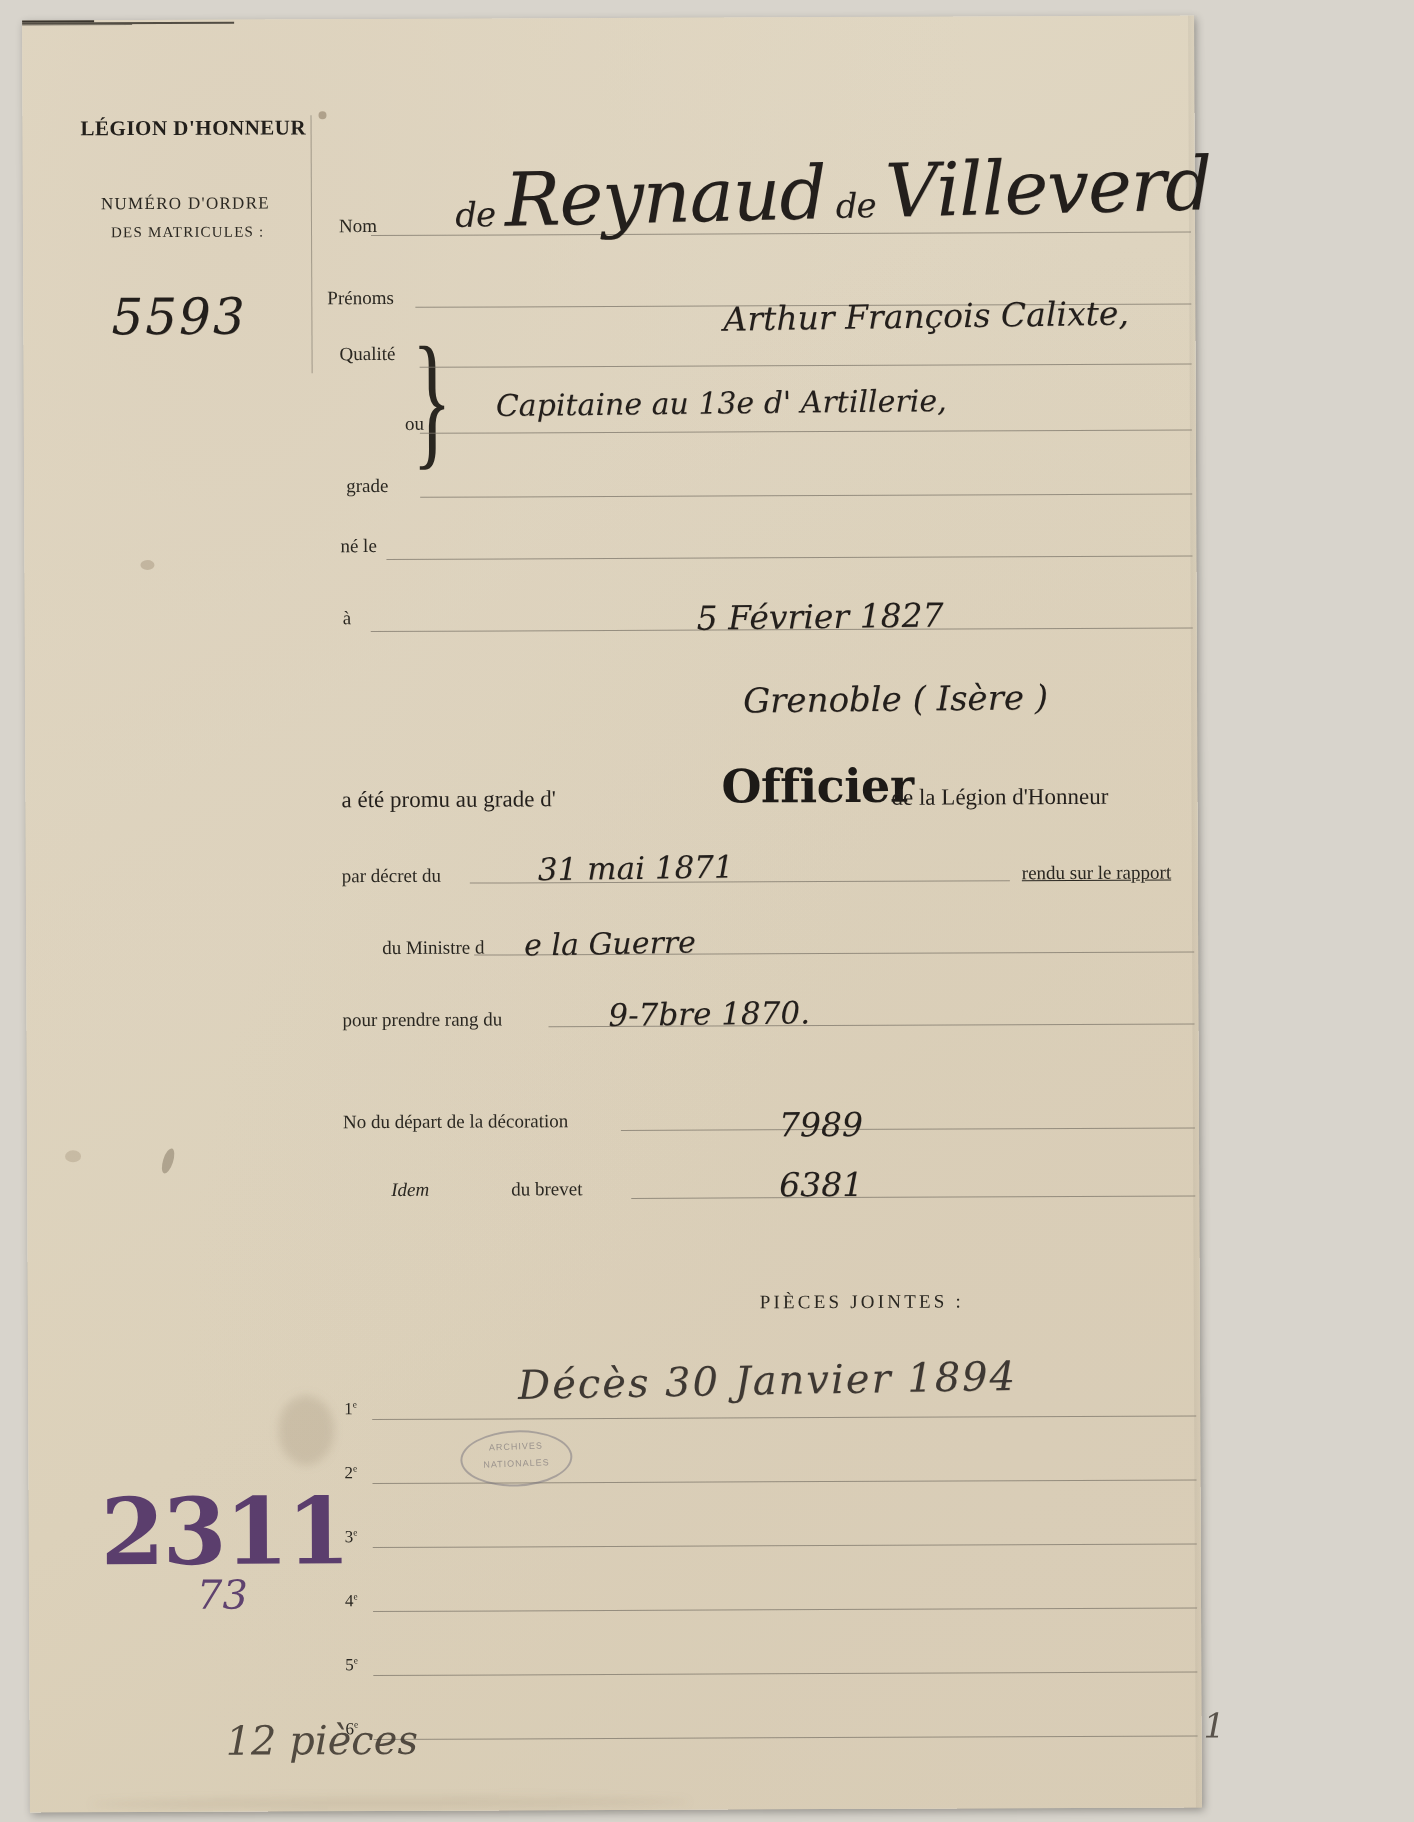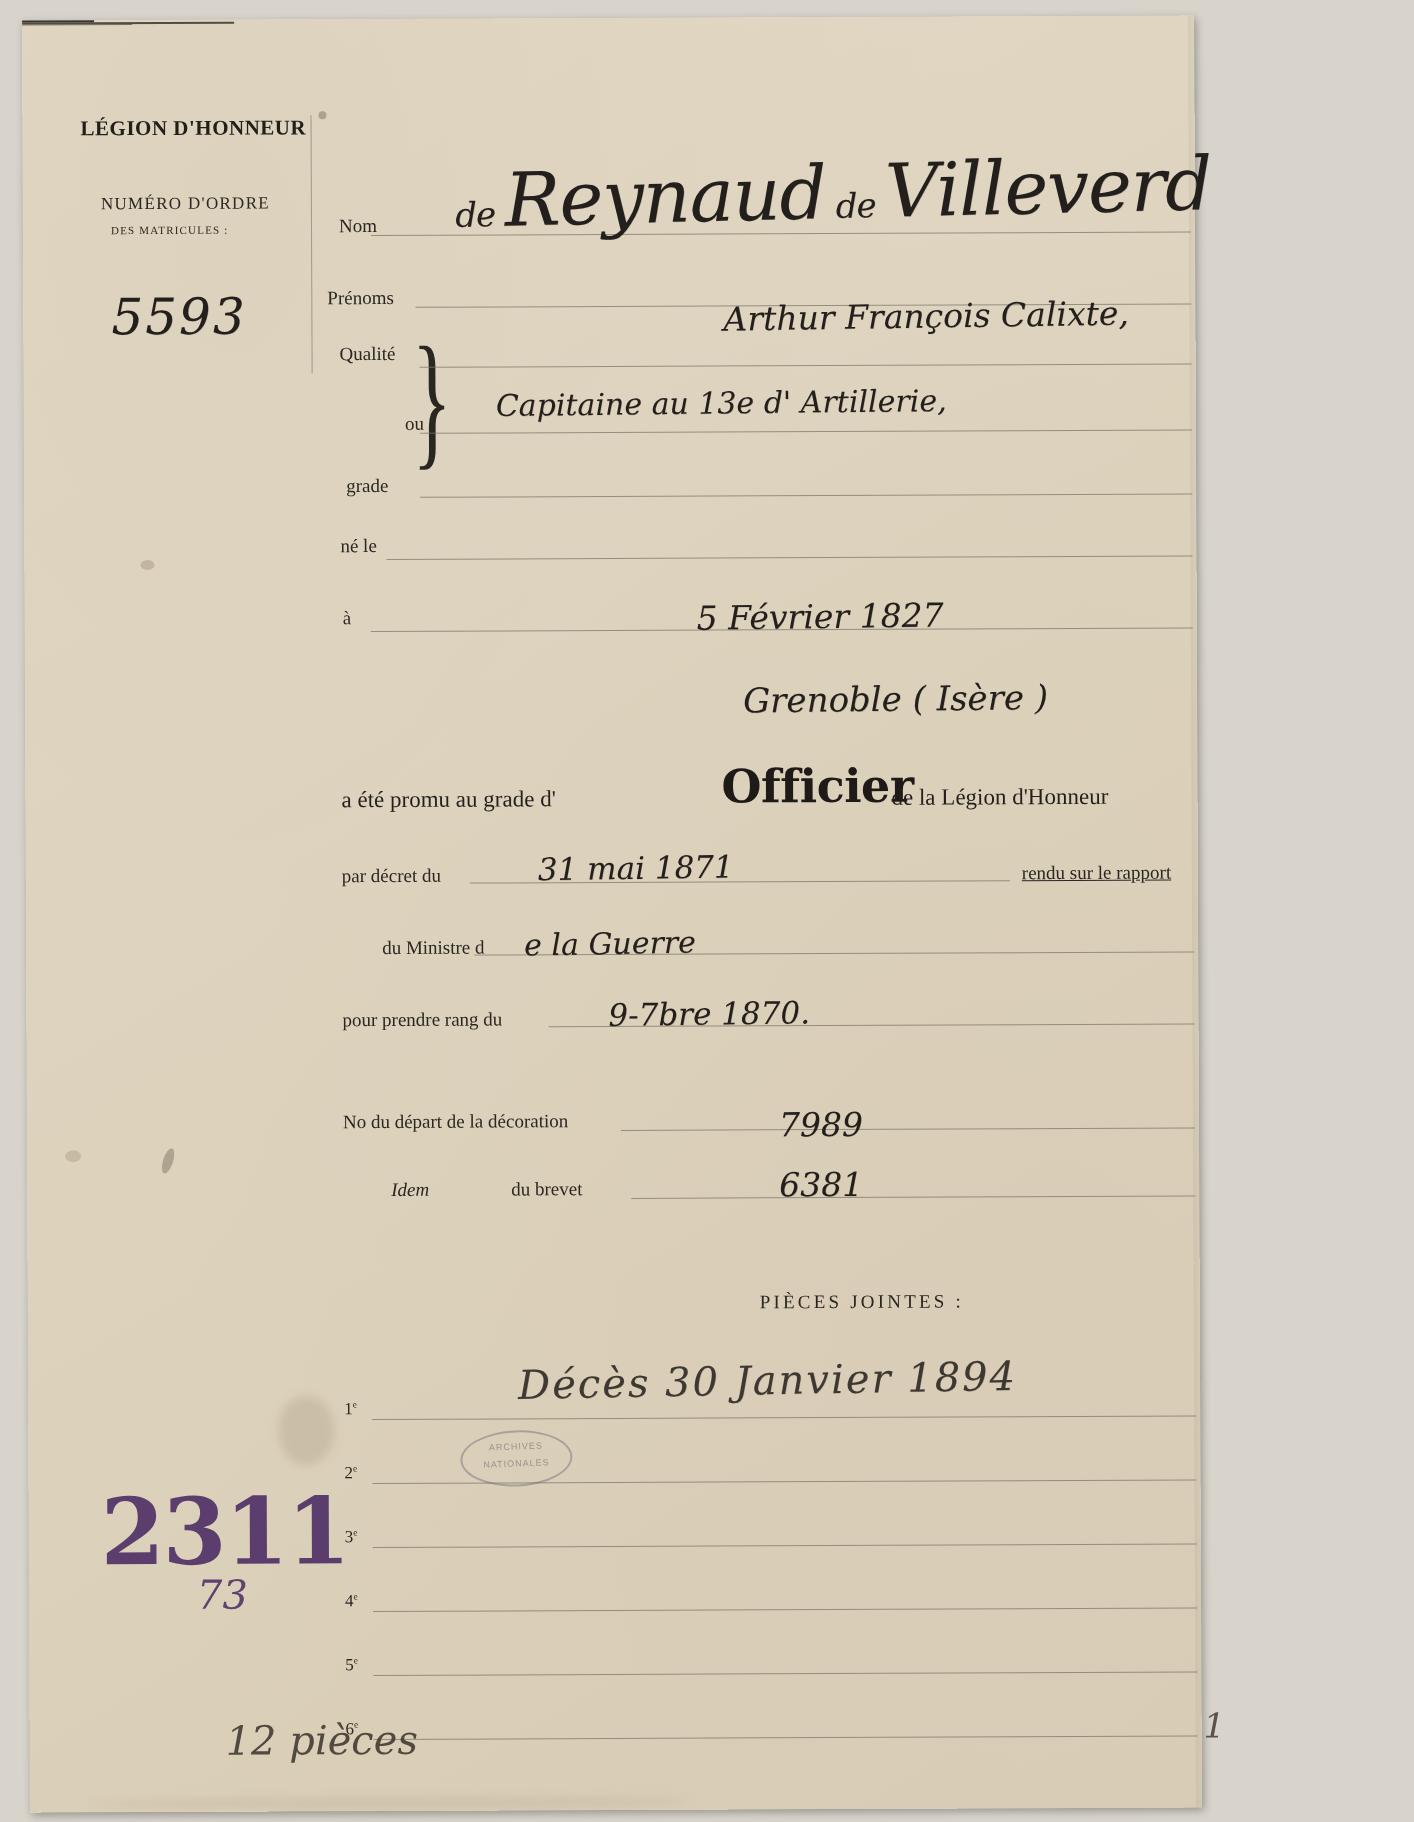--- a/index.html
+++ b/index.html
@@ -77,21 +77,21 @@
     letter-spacing: 0.5px;
     color: #221f1b;
   }
   #lh-div { left: 118px; top: 136px; width: 72px; height: 2px; background:#3a352e; }
   #lh-num {
     left: 78px; top: 174px;
     font-size: 17px; letter-spacing: 1.3px; color:#2b2822;
   }
   #lh-mat {
     left: 88px; top: 204px;
-    font-size: 11px; letter-spacing: 1.2px; color:#2b2822;text-align:center;
+    font-size: 15px; letter-spacing: 1.2px; color:#2b2822;text-align:center;
   }
   #matricule {
     left: 88px; top: 268px;
     font-size: 50px;
     font-family: "DejaVu Serif", serif;
     font-style: italic;
     letter-spacing: 2px;
   }
   #matricule-rule { left: 78px; top: 336px; width: 212px; height: 2px; background:#2e2a24; opacity:.8;}
   #matricule-rule2 { left: 86px; top: 348px; width: 110px; height: 1px; background:#2e2a24; opacity:.55;}

